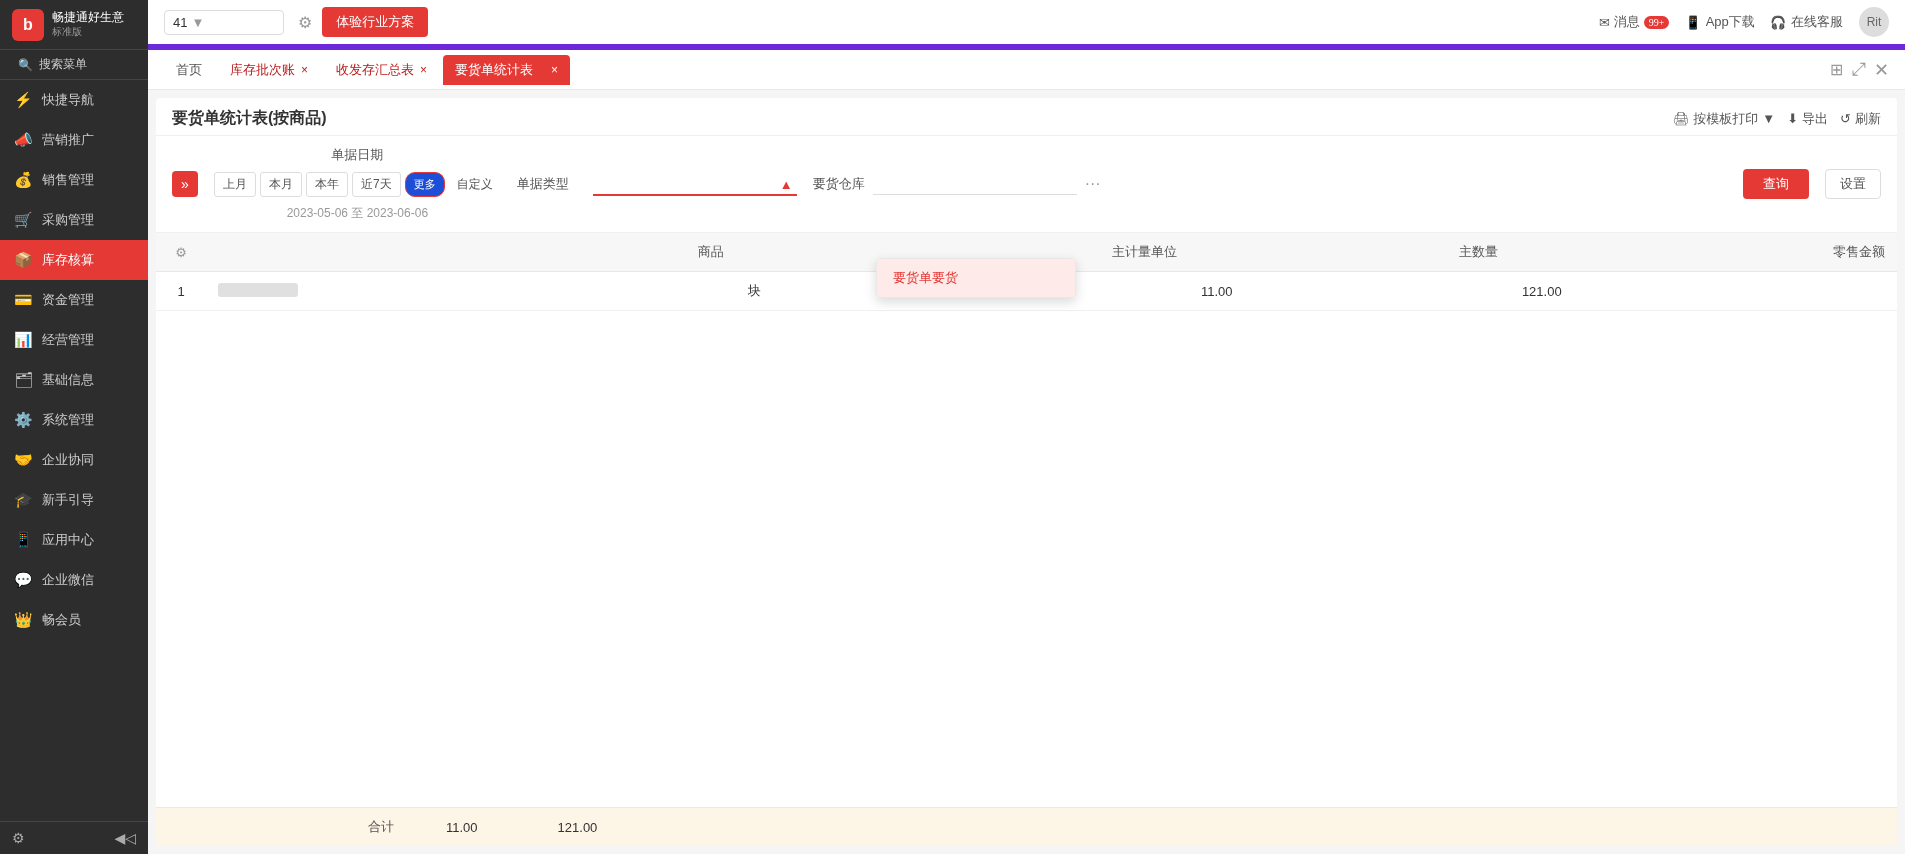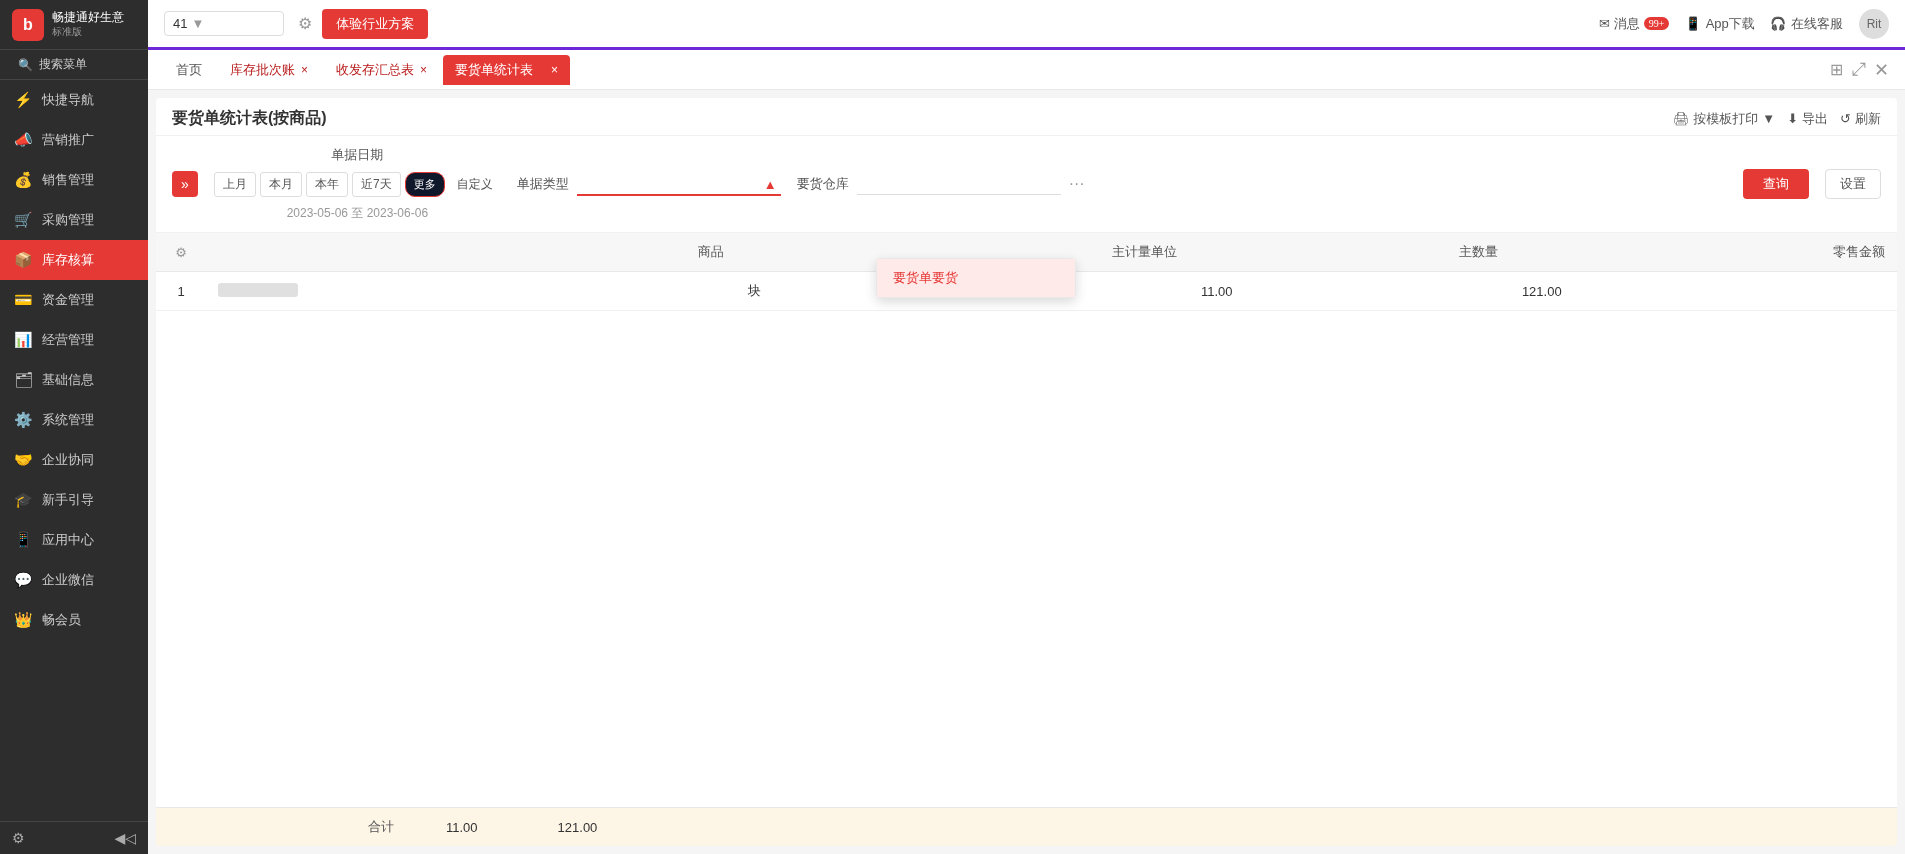--- a/index.html
+++ b/index.html
@@ -77,21 +77,21 @@
       overflow: hidden;
     }
 
     
     .topbar {
       background: #fff;
       height: 50px;
       display: flex;
       align-items: center;
       padding: 0 16px;
-      border-bottom: 3px solid #6d28d9;
+      border-bottom: 6px solid #6d28d9;
       justify-content: space-between;
     }
     .topbar-left { display: flex; align-items: center; gap: 10px; }
     .topbar-store-select {
       display: flex; align-items: center;
       border: 1px solid #ddd; border-radius: 4px;
       padding: 4px 8px; cursor: pointer;
       font-size: 13px; color: #333;
       background: #fff;
       min-width: 120px;
@@ -181,30 +181,30 @@
       font-size: 14px;
     }
     .filter-group { display: flex; align-items: center; gap: 8px; flex-direction: column; }
     .filter-label { color: #555; font-size: 13px; white-space: nowrap; }
     .date-range-btns { display: flex; gap: 4px; }
     .date-btn {
       padding: 3px 8px; border: 1px solid #ddd; border-radius: 3px;
       cursor: pointer; font-size: 12px; color: #555; background: #fff;
     }
     .date-btn.more-btn {
-      background: #0f172a; color: white; border-color: #e53935;
+      background: #1d4ed8; color: white; border-color: #e53935;
       border-radius: 10px; font-size: 11px;
     }
     .date-custom-btn {
       padding: 3px 8px; border: none; background: none;
       cursor: pointer; font-size: 12px; color: #555;
     }
     .date-range-display { font-size: 12px; color: #999; }
 
-    .filter-type-group { display: flex; align-items: center; gap: 8px; }
+    .filter-type-group { display: flex; align-items: center; gap: 24px; }
     .filter-select-wrapper {
       position: relative;
       display: flex; align-items: center;
     }
     .filter-select-input {
       border: none;
       border-bottom: 2px solid #e53935;
       outline: none;
       font-size: 13px;
       padding: 3px 24px 3px 4px;

